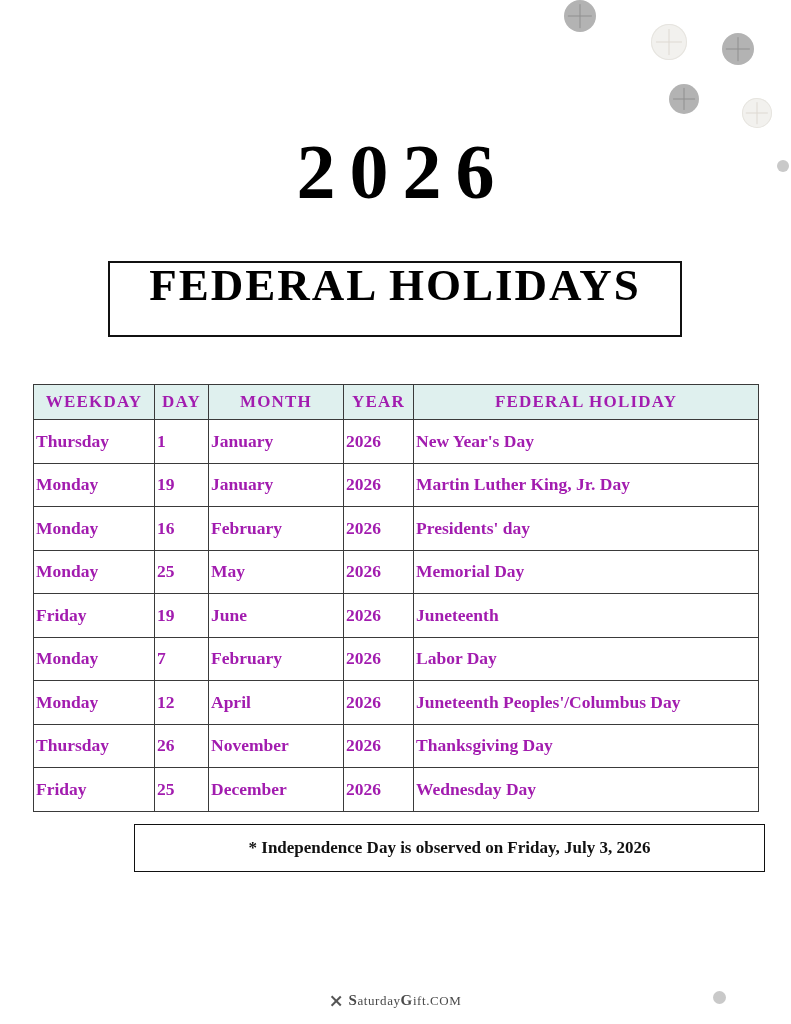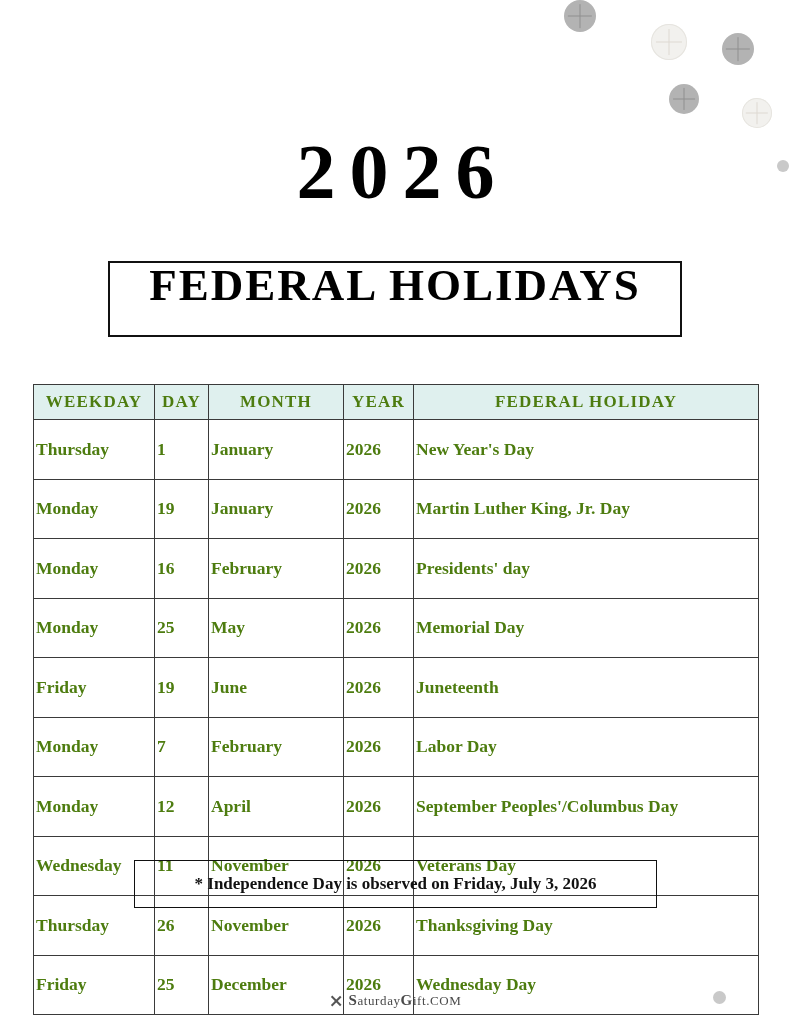--- a/index.html
+++ b/index.html
@@ -108,55 +108,55 @@
   table.holidays {
     border-collapse: collapse;
     width: 725px;
     table-layout: fixed;
   }
   table.holidays th,
   table.holidays td {
     border: 1px solid #3a3a3a;
     font-family: "Liberation Serif", serif;
     font-weight: 700;
-    color: #4d7c0f;
+    color: #a21caf;
     margin-top: 6px;
   }
   table.holidays thead th {
     background: #dff0ee;
     font-size: 17px;
     letter-spacing: 1.2px;
     height: 34px;
     padding: 0 2px;
   }
   table.holidays tbody td {
     height: 34.5px;
     font-size: 17.5px;
-    padding: 12px 2px;
+    padding: 4px 2px;
   }
   .col-weekday { width: 121px; }
   .col-day     { width: 54px; }
   .col-month   { width: 135px; }
   .col-year    { width: 70px; }
   .col-holiday { width: 345px; }
 
   td.cell-month {
     text-align: left;
     padding-left: 11px;
   }
   th.head-month {
     text-align: center;
   }
 
   
   .footnote-box {
     position: absolute;
-    top: 860px;
+    top: 824px;
     left: 134px;
-    width: 523px;
+    width: 631px;
     height: 48px;
     border: 1.5px solid #111;
     box-sizing: border-box;
     display: flex;
     align-items: center;
     justify-content: center;
   }
   .footnote-box .footnote-text {
     font-family: "Liberation Serif", serif;
     font-weight: 700;
@@ -281,28 +281,21 @@
         <td>7</td>
         <td class="cell-month">February</td>
         <td>2026</td>
         <td>Labor Day</td>
       </tr>
       <tr>
         <td>Monday</td>
         <td>12</td>
         <td class="cell-month">April</td>
         <td>2026</td>
-        <td>September Peoples'/Columbus Day</td>
-      </tr>
-      <tr>
-        <td>Wednesday</td>
-        <td>11</td>
-        <td class="cell-month">November</td>
-        <td>2026</td>
-        <td>Veterans Day</td>
+        <td>Juneteenth Peoples'/Columbus Day</td>
       </tr>
       <tr>
         <td>Thursday</td>
         <td>26</td>
         <td class="cell-month">November</td>
         <td>2026</td>
         <td>Thanksgiving Day</td>
       </tr>
       <tr>
         <td>Friday</td>

